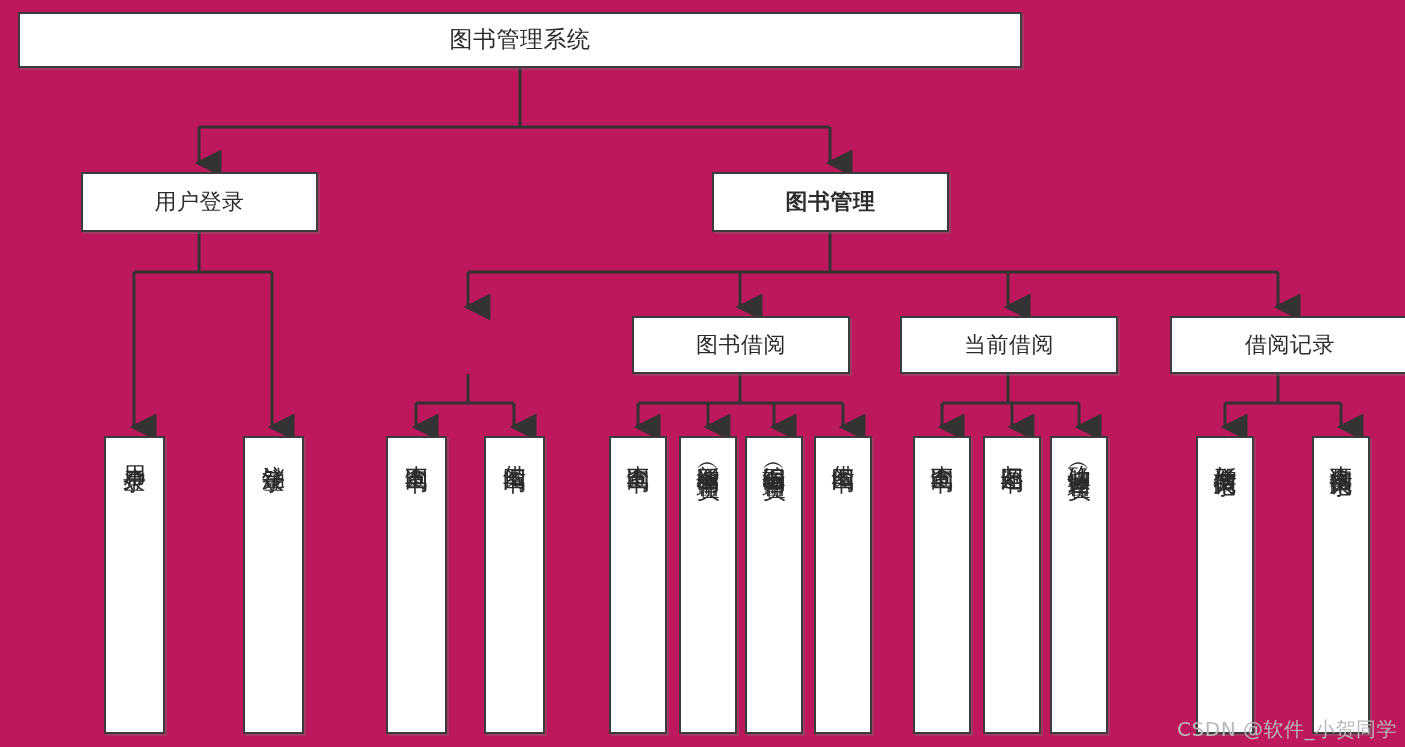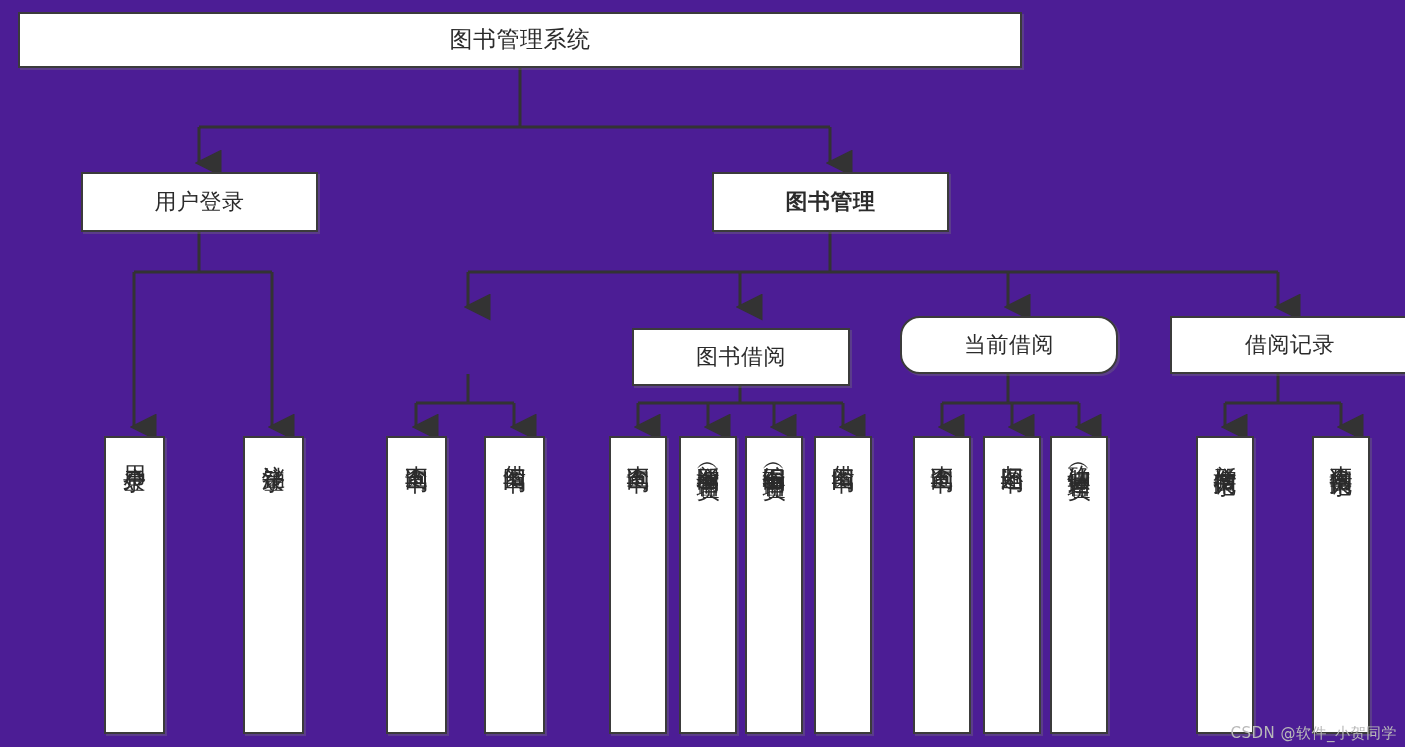--- a/index.html
+++ b/index.html
@@ -7,21 +7,21 @@
     padding: 0;
     background: #ffffff;
   }
   body {
     font-family: "DejaVu Sans", "Liberation Sans", sans-serif;
   }
   #canvas {
     position: relative;
     width: 1405px;
     height: 747px;
-    background: #4c1d95;
+    background: #be185d;
     overflow: hidden;
   }
   #wires {
     position: absolute;
     left: 0;
     top: 0;
     width: 1405px;
     height: 747px;
     pointer-events: none;
   }
@@ -58,21 +58,21 @@
     text-orientation: upright;
     font-size: 23px;
     line-height: 1.0;
     letter-spacing: 2px;
     white-space: nowrap;
   }
   #watermark {
     position: absolute;
     right: 8px;
     bottom: 4px;
-    font-size: 15px;
+    font-size: 20px;
     color: #b9b9b9;
     letter-spacing: 0.5px;
     white-space: nowrap;
     font-family: "DejaVu Sans", "Liberation Sans", sans-serif;
   }
 </style>
 </head>
 <body>
 
 <div id="canvas">
@@ -131,24 +131,24 @@
     <span class="label">图书管理系统</span>
   </div>
 
   <div class="node horiz" style="left:81px; top:172px; width:237px; height:60px;">
     <span class="label">用户登录</span>
   </div>
   <div class="node horiz" style="left:712px; top:172px; width:237px; height:60px;font-weight:bold;">
     <span class="label">图书管理</span>
   </div>
 
-  <div class="node horiz" style="left:632px; top:316px; width:218px; height:58px;margin-top:12px;">
+  <div class="node horiz" style="left:632px; top:316px; width:218px; height:58px;">
     <span class="label">图书借阅</span>
   </div>
-  <div class="node horiz" style="left:900px; top:316px; width:218px; height:58px;border-radius:20px;">
+  <div class="node horiz" style="left:900px; top:316px; width:218px; height:58px;">
     <span class="label">当前借阅</span>
   </div>
   <div class="node horiz" style="left:1170px; top:316px; width:240px; height:58px;">
     <span class="label">借阅记录</span>
   </div>
 
   <div class="node vert" style="left:104px; top:436px; width:61px; height:298px;">
     <span class="label">用户登录</span>
   </div>
   <div class="node vert" style="left:243px; top:436px; width:61px; height:298px;">

